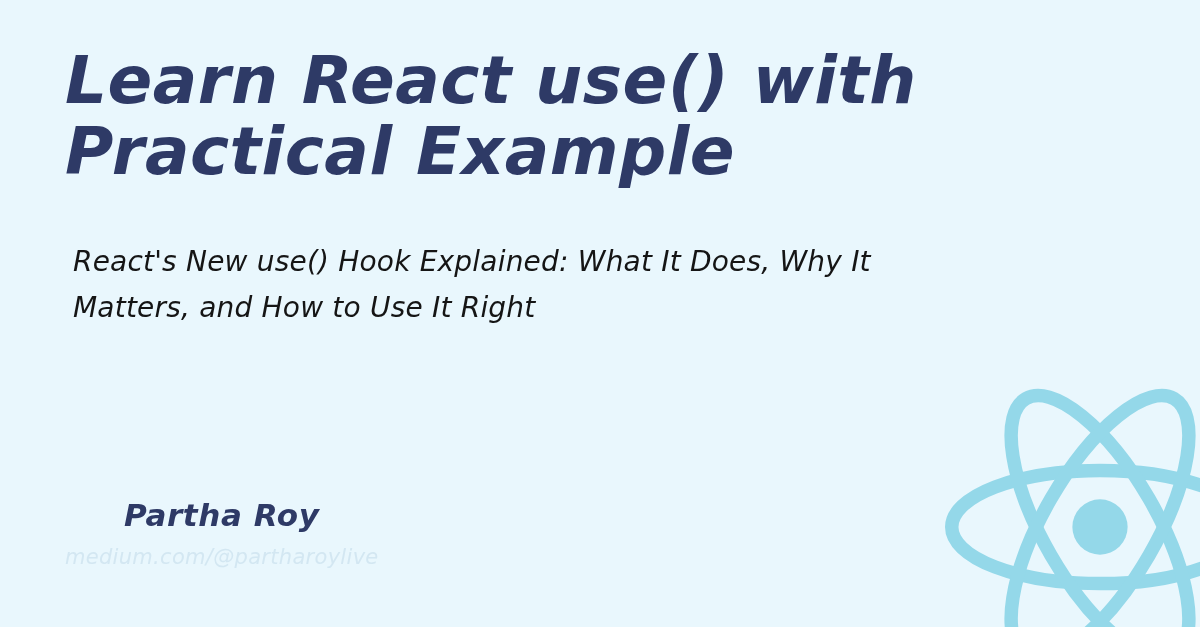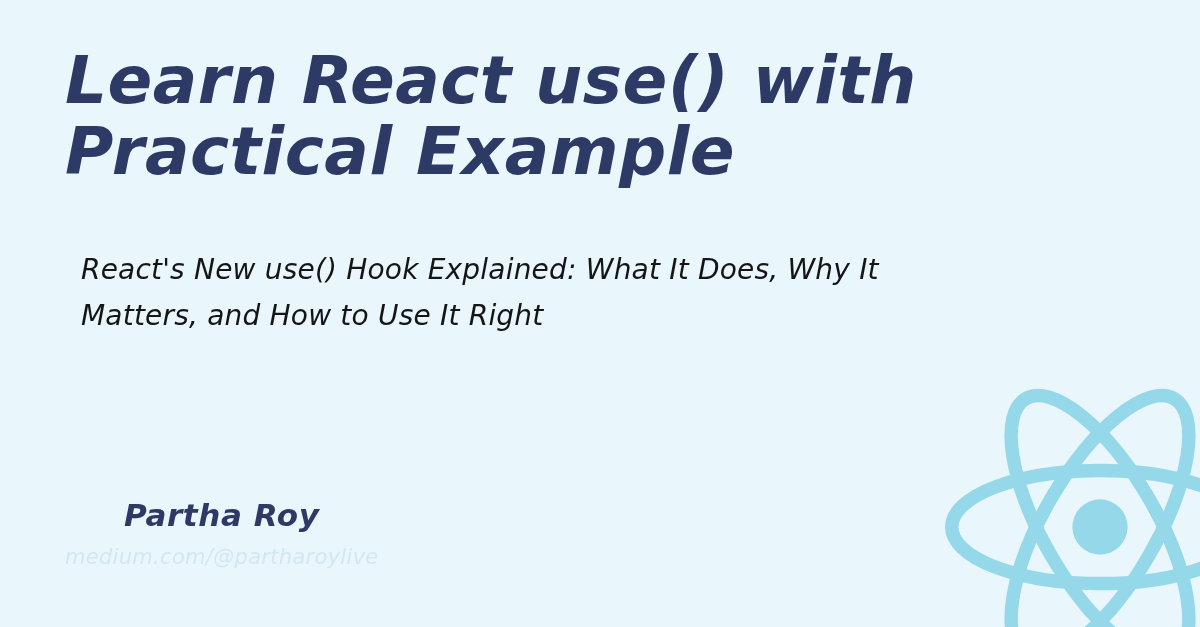--- a/index.html
+++ b/index.html
@@ -53,21 +53,21 @@
     font-size: 66px;
     line-height: 1.07;
     font-weight: 700;
     font-style: italic;
     letter-spacing: 0.5px;
     max-width: 880px;
     white-space: pre-line;
   }
 
   #subtitle {
-    margin: 16px;
+    margin: 8px;
     padding-top: 44px;
     color: #151515;
     font-family: "DejaVu Sans", sans-serif;
     font-size: 28px;
     line-height: 1.62;
     font-style: italic;
     font-weight: 400;
     letter-spacing: 0.2px;
     max-width: 830px;
     white-space: pre-line;

